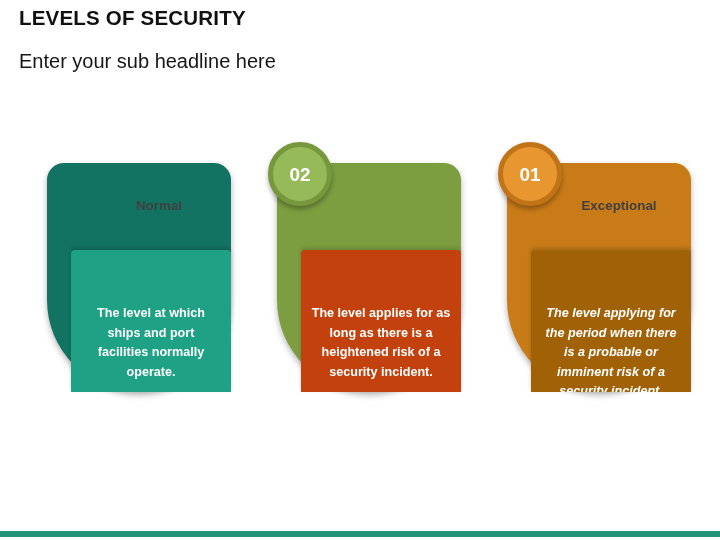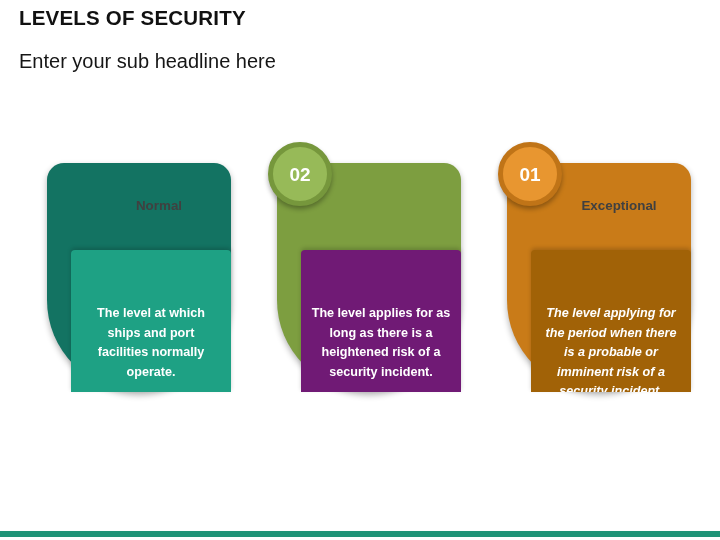--- a/index.html
+++ b/index.html
@@ -153,21 +153,21 @@
     <div class="shield-outer" style="background-color: rgb(19, 115, 98);">
       <div class="shield-inner" style="background-color: rgb(30, 161, 132);">
         <div class="card-desc">The level at which ships and port facilities normally operate.</div>
       </div>
     </div>
     <div class="card-header-label">Normal</div>
   </div>
 
   <div class="card c2">
     <div class="shield-outer" style="background-color: rgb(125, 158, 64);">
-      <div class="shield-inner" style="background-color: #701a75;">
+      <div class="shield-inner" style="background-color: #c2410c;">
         <div class="card-desc">The level applies for as long as there is a heightened risk of a security incident.</div>
       </div>
     </div>
     <div class="num-circle" style="background-color: rgb(151, 186, 88); border-color: rgb(118, 151, 60);">
       <div class="num-text">02</div>
     </div>
   </div>
 
   <div class="card c3">
     <div class="shield-outer" style="background-color: rgb(201, 123, 24);">

